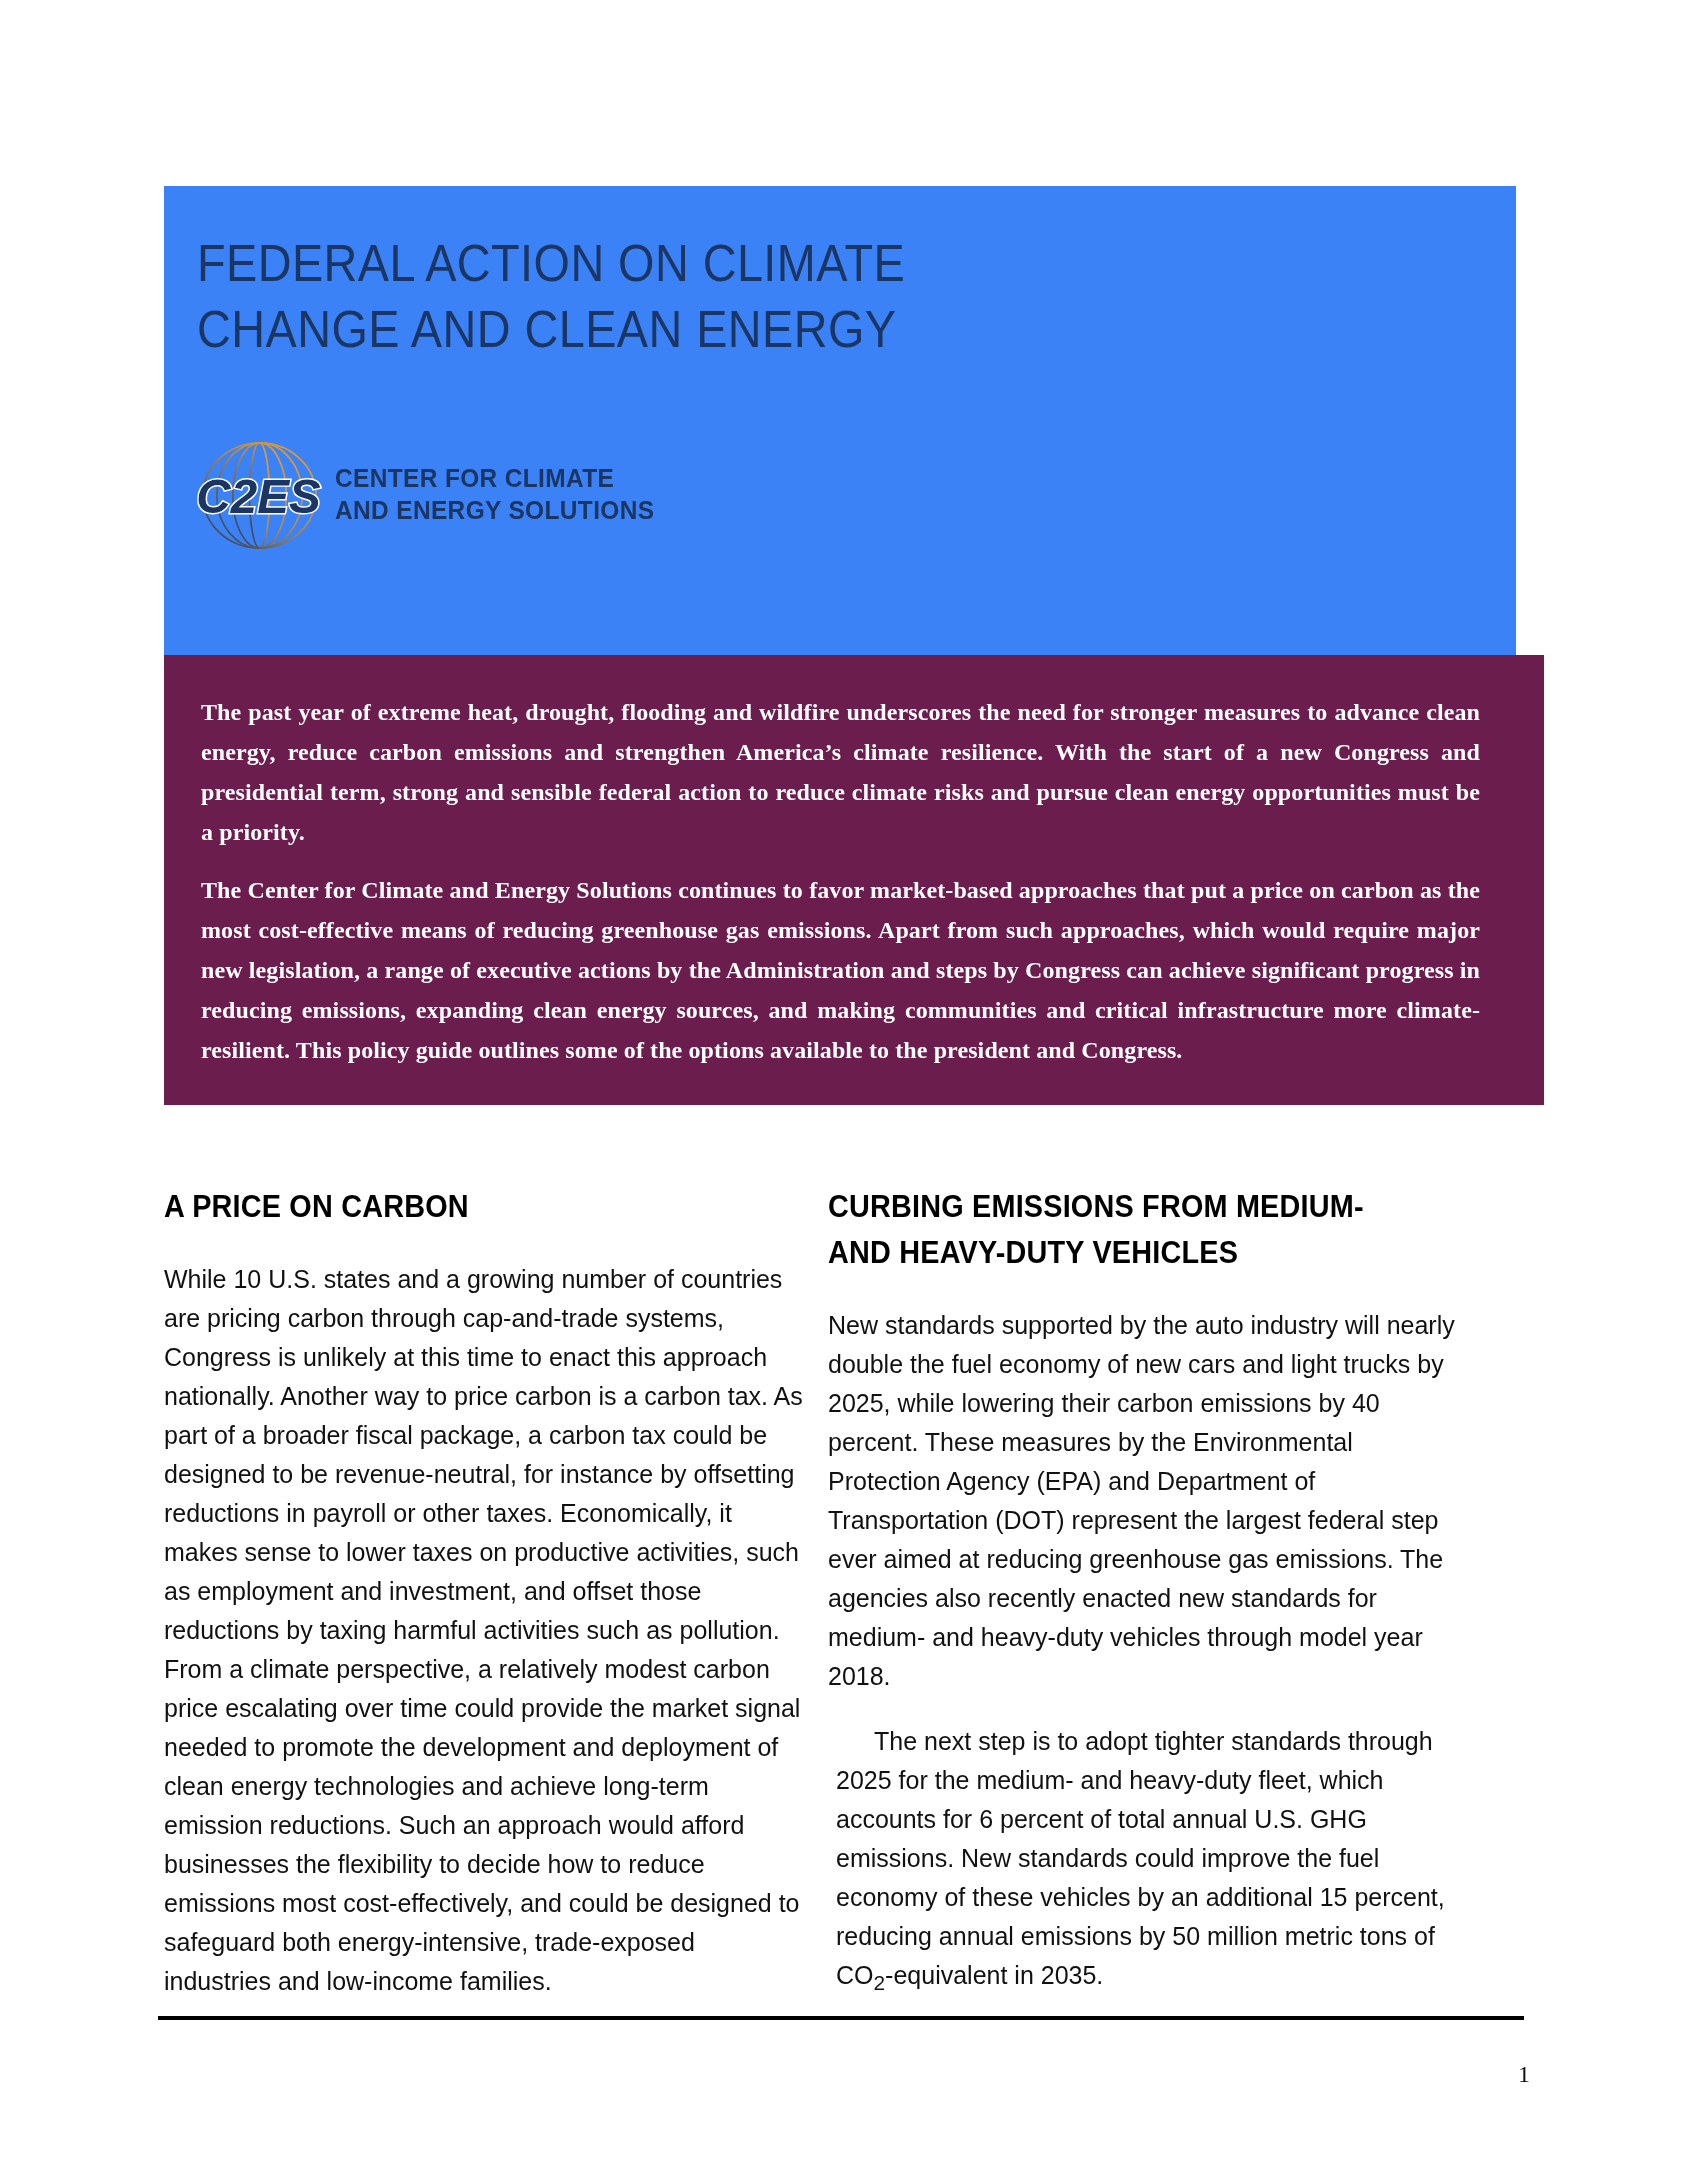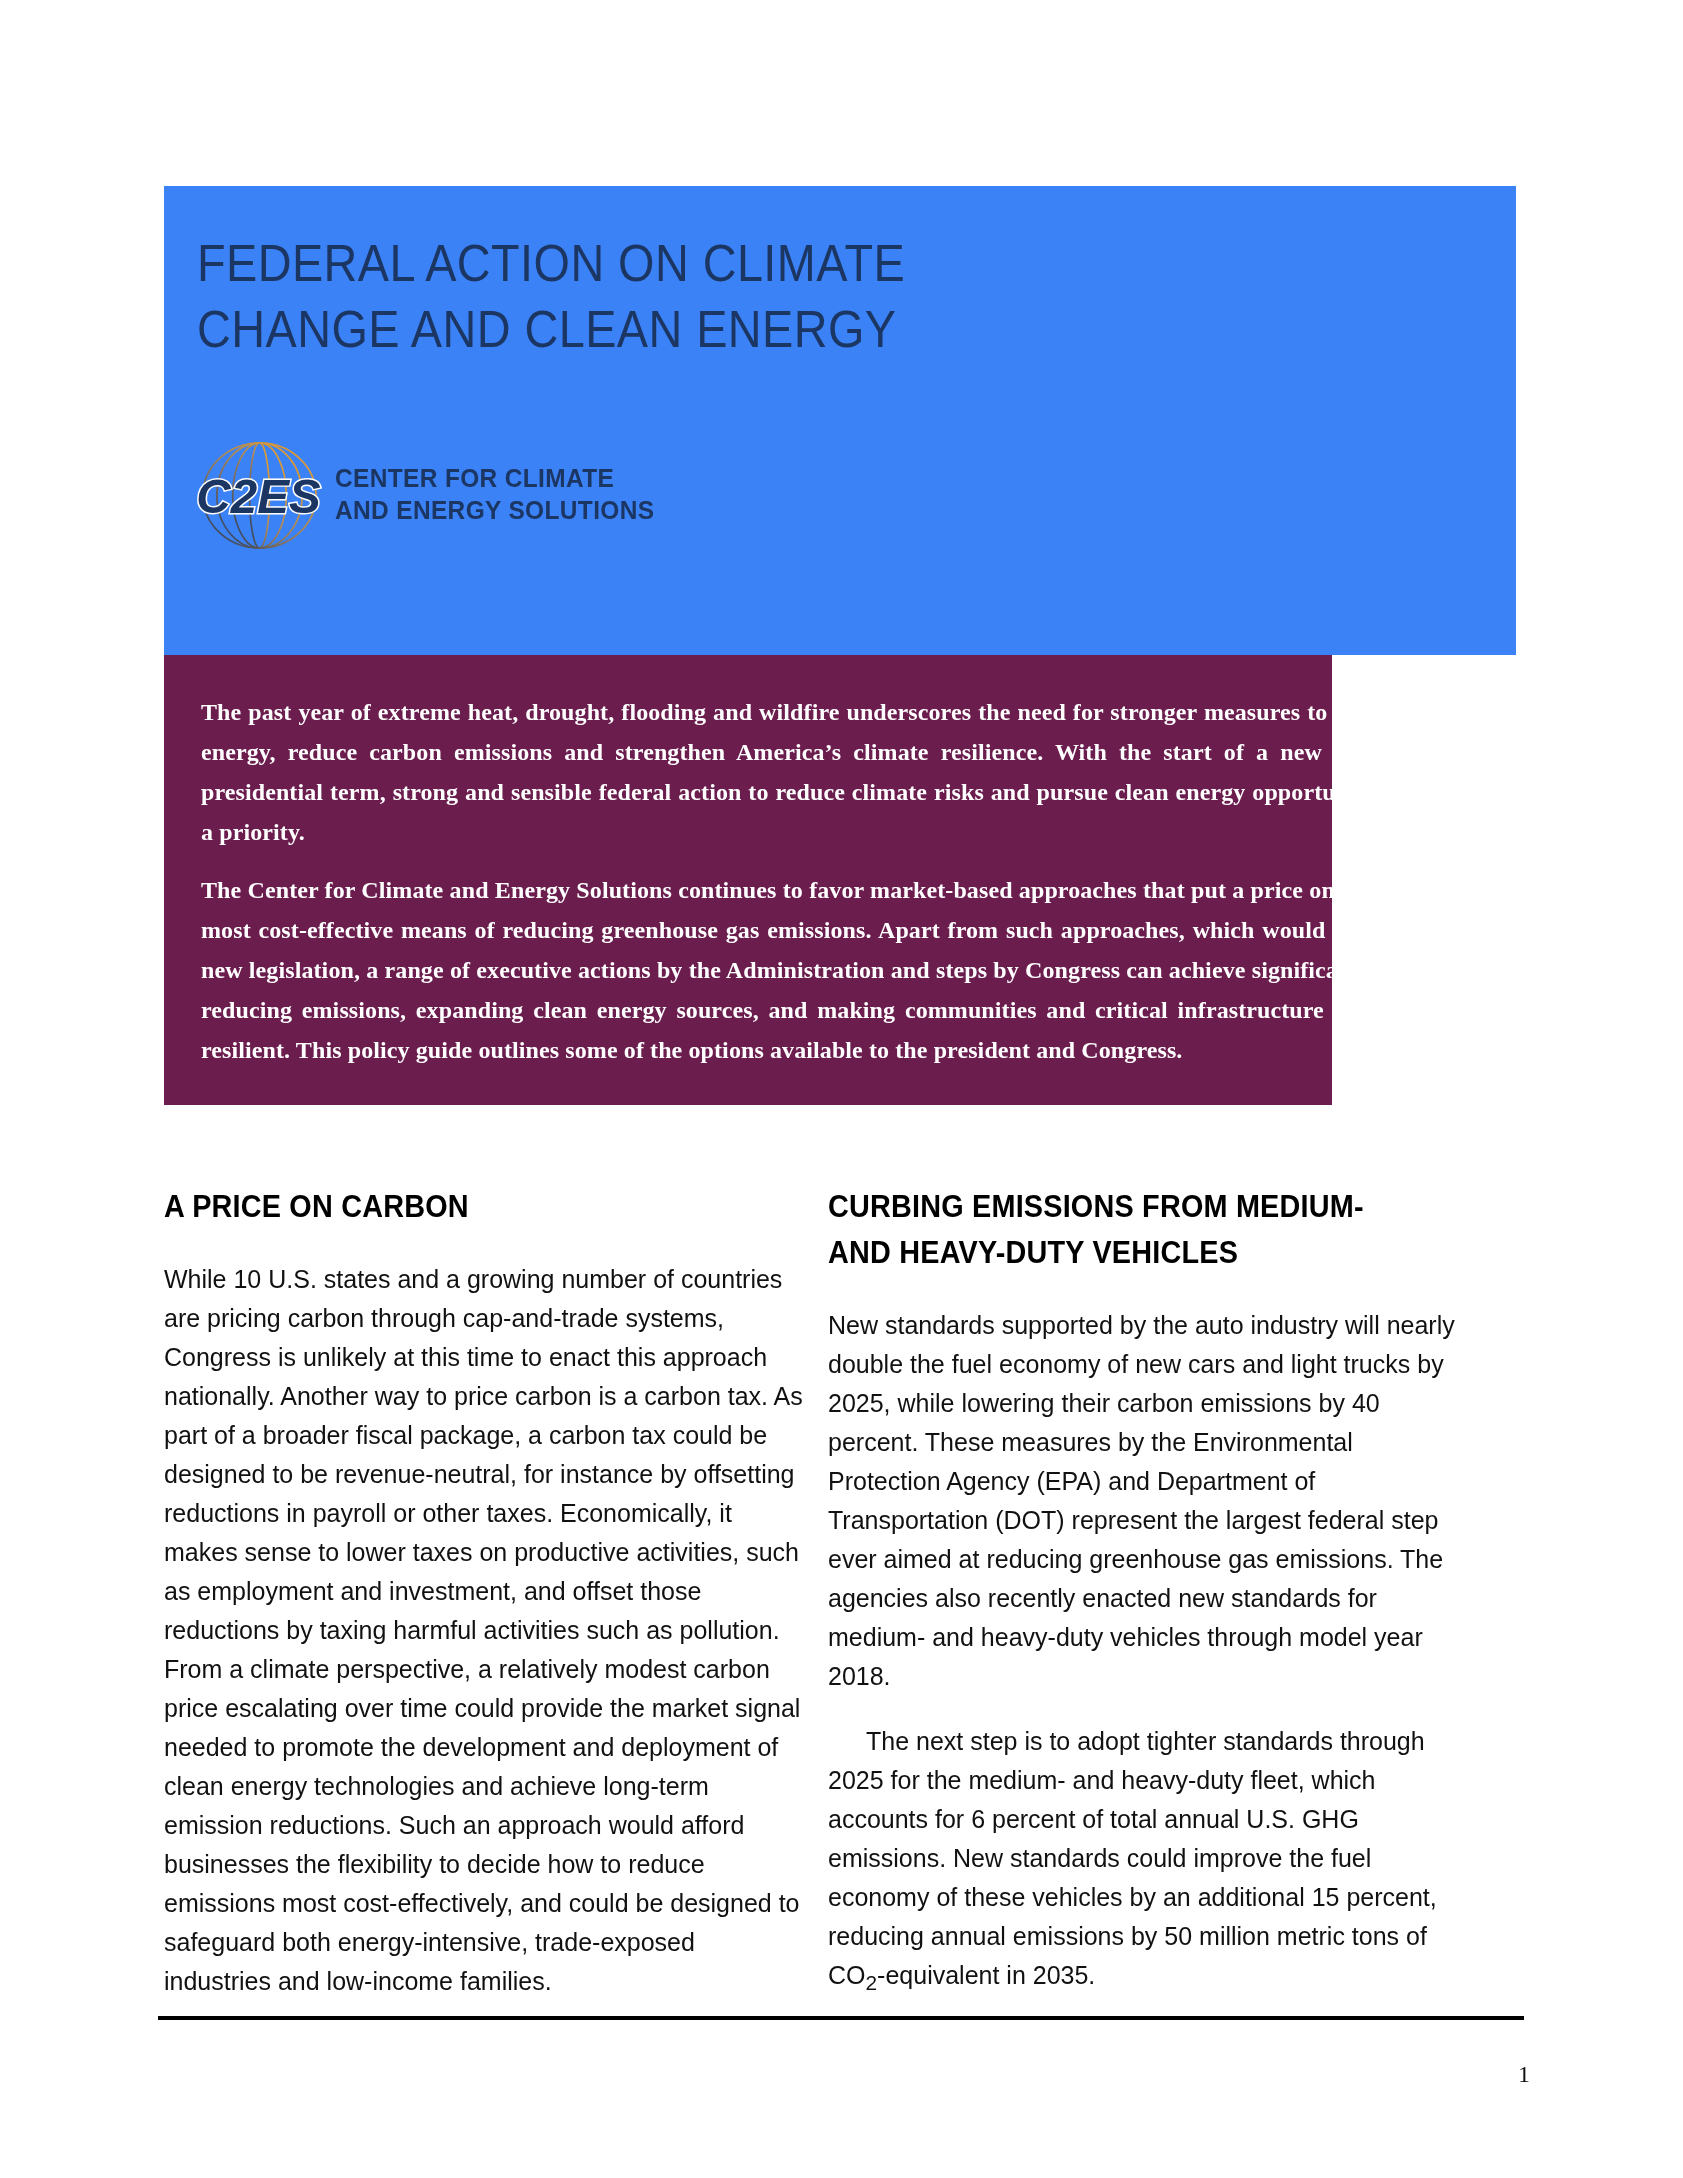--- a/index.html
+++ b/index.html
@@ -131,23 +131,24 @@
     transform: scaleX(0.94);
     transform-origin: left top;
   }
   .logo-words span { display: block; white-space: nowrap; }
 
   
   .intro-block {
     position: absolute;
     left: 164px;
     top: 655px;
-    width: 1168px;
+    width: 1352px;
     height: 450px;
     background: #6b1d4e;
+    padding-left: 28px;
   }
   .intro-block p {
     margin: 0;
     color: #ffffff;
     font-size: 24px;
     line-height: 40px;
     font-family: "Liberation Serif", serif;
     font-weight: bold;
     text-align: justify;
     letter-spacing: 0.1px;
@@ -190,21 +191,21 @@
 
   .body-p {
     margin: 0;
     color: #111111;
     font-size: 25px;
     line-height: 39px;
     font-family: Liberation Sans, sans-serif;
     font-weight: 400;
   }
   .body-p + .body-p { margin-top: 26px; }
-  .indent { text-indent: 38px; }
+  .indent { text-indent: 38px; margin-left: 8px; }
 
   
   .footer-rule {
     position: absolute;
     left: 158px;
     top: 2016px;
     width: 1366px;
     height: 4px;
     background: #000000;
   }

